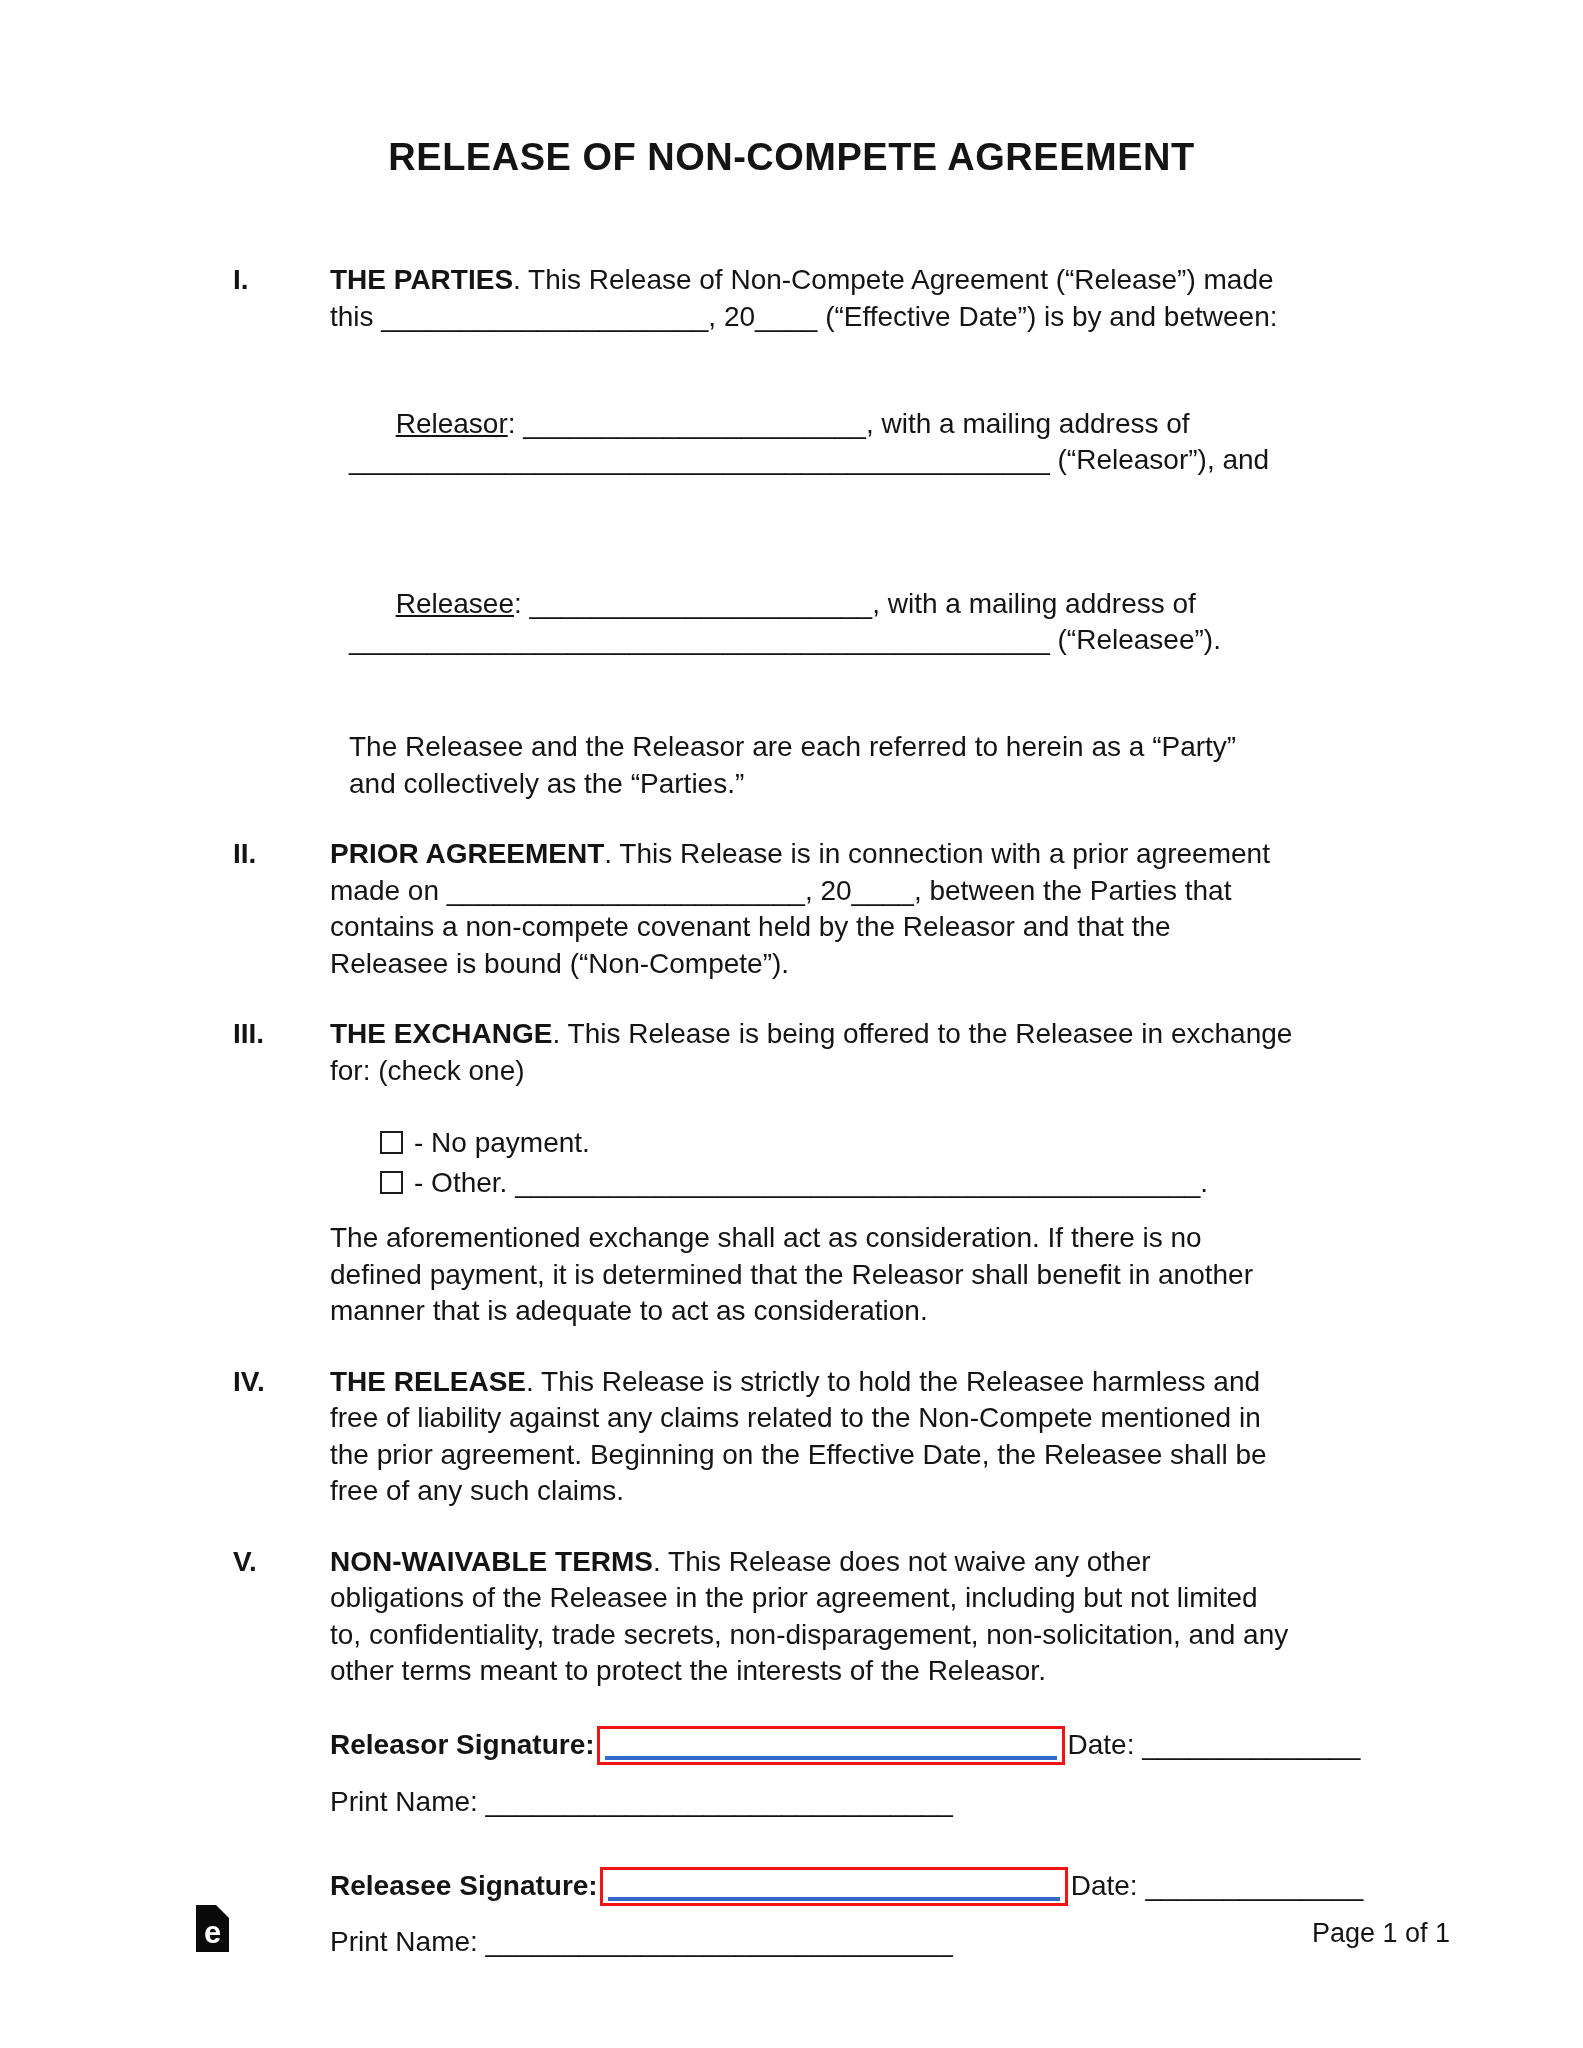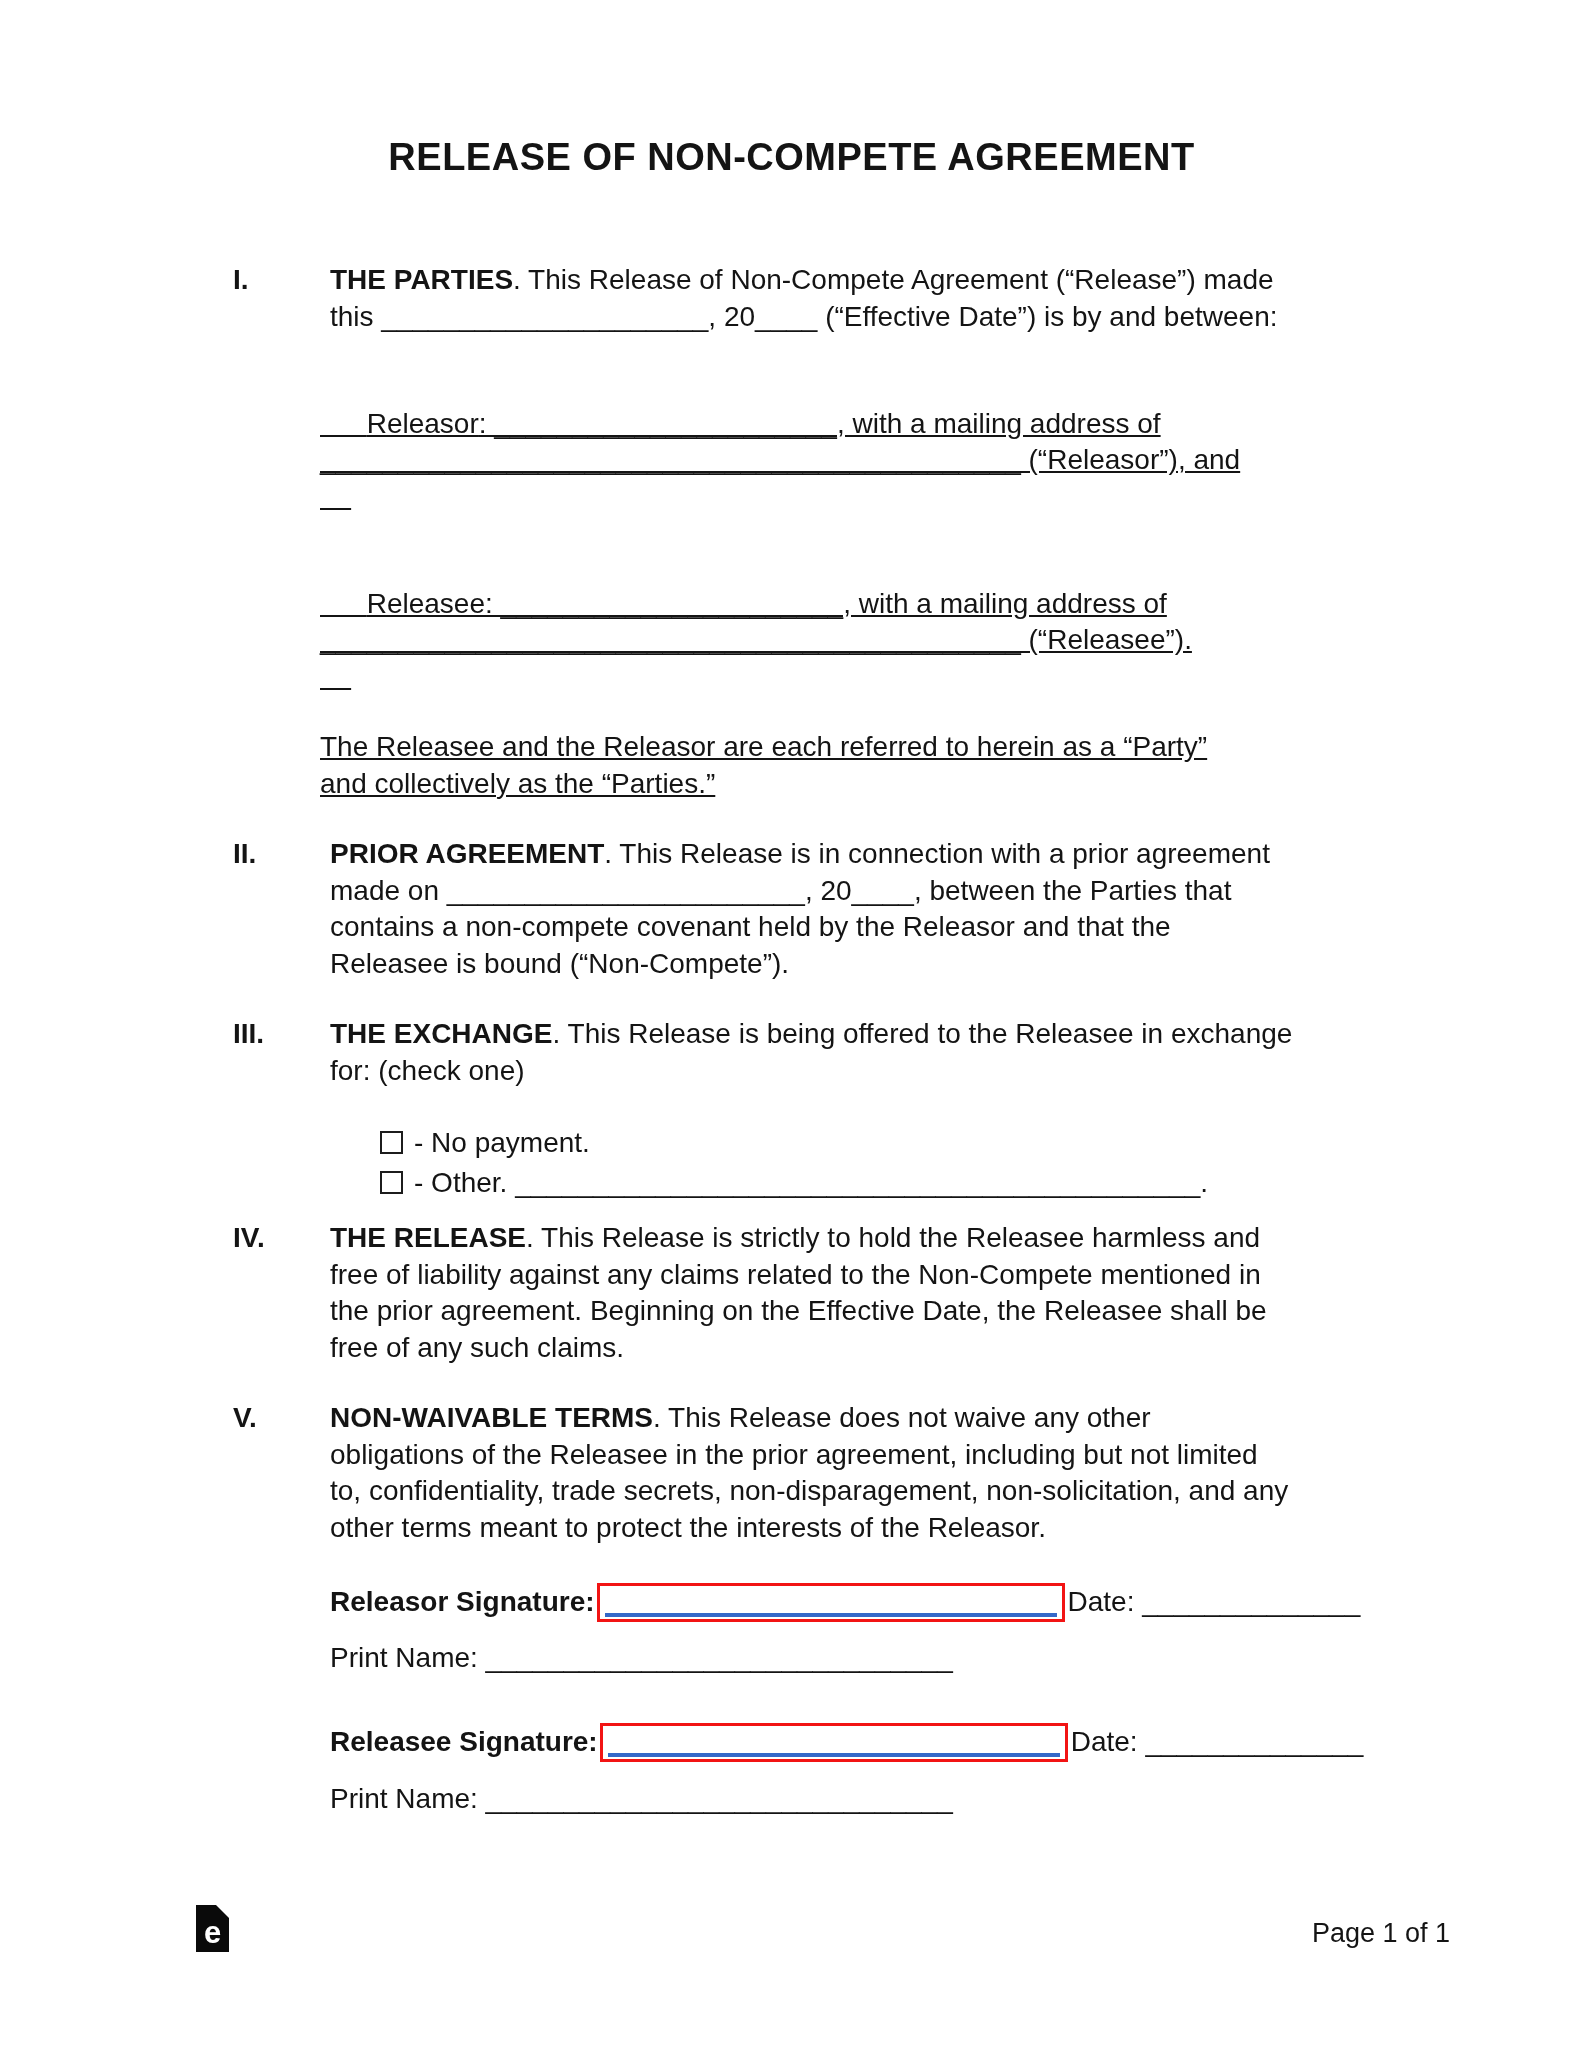--- a/index.html
+++ b/index.html
@@ -12,21 +12,21 @@
     text-align:center; font-weight:bold; font-size:38px; letter-spacing:0.5px;
   }
   .content {
     position:absolute; left:233px; top:262px; width:1190px;
     font-size:28px; line-height:36.5px;
   }
   .sec { position:relative; padding-left:97px; margin-bottom:34px; }
   .sec .num { position:absolute; left:0; top:0; font-weight:bold; }
   .head { font-weight:bold; }
   .body-text { white-space:pre-wrap; }
-  .indent-2 { margin-left:87px; margin-bottom:34px;text-decoration:underline; }
+  .indent-2 { margin-left:116px; margin-bottom:34px; }
   .indent-1 { margin-left:97px; margin-bottom:34px; }
   .u-label { text-decoration:underline; }
   .cb-block { margin-left:147px; margin-bottom:17px; line-height:40px; }
   .cb {
     display:inline-block; width:19px; height:19px; box-sizing:content-box;
     border:2px solid #1c1c1c; margin-right:11px; vertical-align:-2px; background:#fff;
   }
   .sig-block { margin-left:97px; }
   .sig-row { display:flex; align-items:center; height:44px; white-space:pre;margin-top:20px; }
   .sig-label { font-weight:bold; }
@@ -87,20 +87,23 @@
     <div class="sec">
       <span class="num">III.</span><span class="head">THE EXCHANGE</span><span class="body-text">. This Release is being offered to the Releasee in exchange
 for: (check one)</span>
     </div>
 
     <div class="cb-block">
       <div><span class="cb"></span><span>- No payment.</span></div>
       <div><span class="cb"></span><span>- Other. ____________________________________________.</span></div>
     </div>
 
+    <div class="indent-1 body-text">The aforementioned exchange shall act as consideration. If there is no
+defined payment, it is determined that the Releasor shall benefit in another
+manner that is adequate to act as consideration.</div>
 
     <div class="sec">
       <span class="num">IV.</span><span class="head">THE RELEASE</span><span class="body-text">. This Release is strictly to hold the Releasee harmless and
 free of liability against any claims related to the Non-Compete mentioned in
 the prior agreement. Beginning on the Effective Date, the Releasee shall be
 free of any such claims.</span>
     </div>
 
     <div class="sec">
       <span class="num">V.</span><span class="head">NON-WAIVABLE TERMS</span><span class="body-text">. This Release does not waive any other

